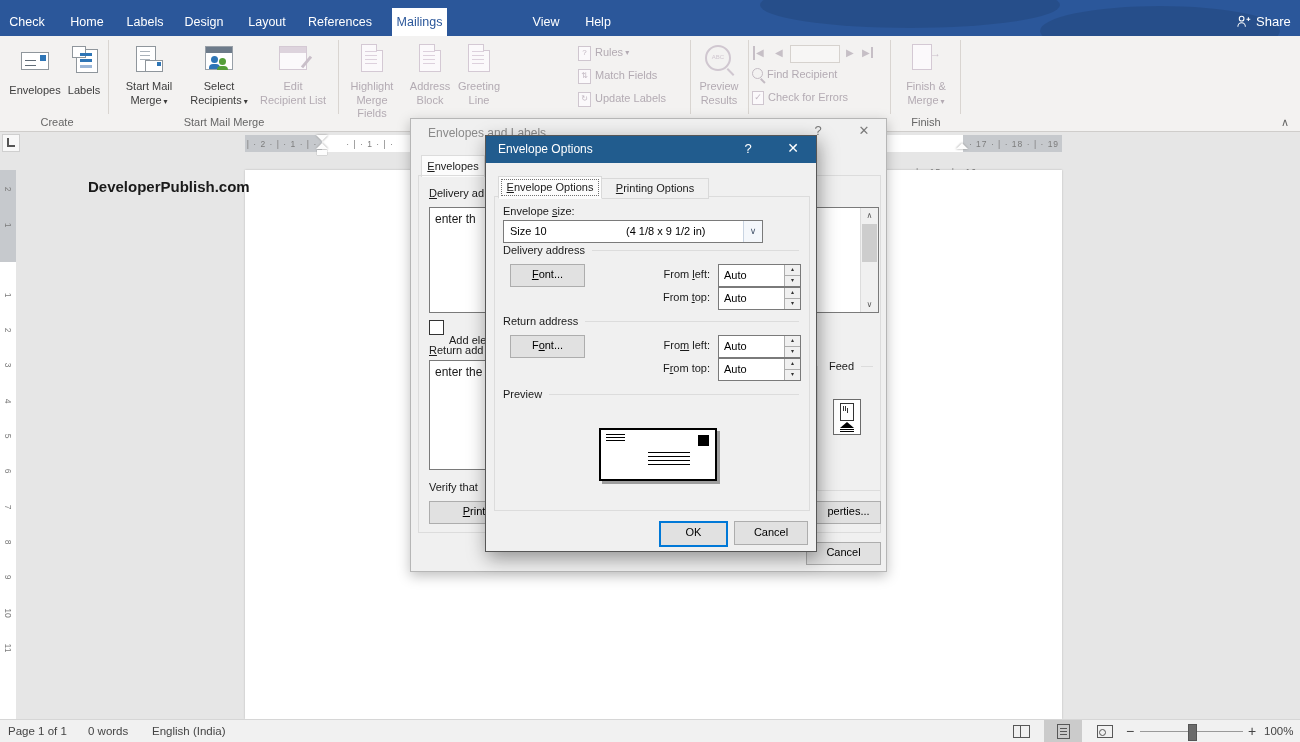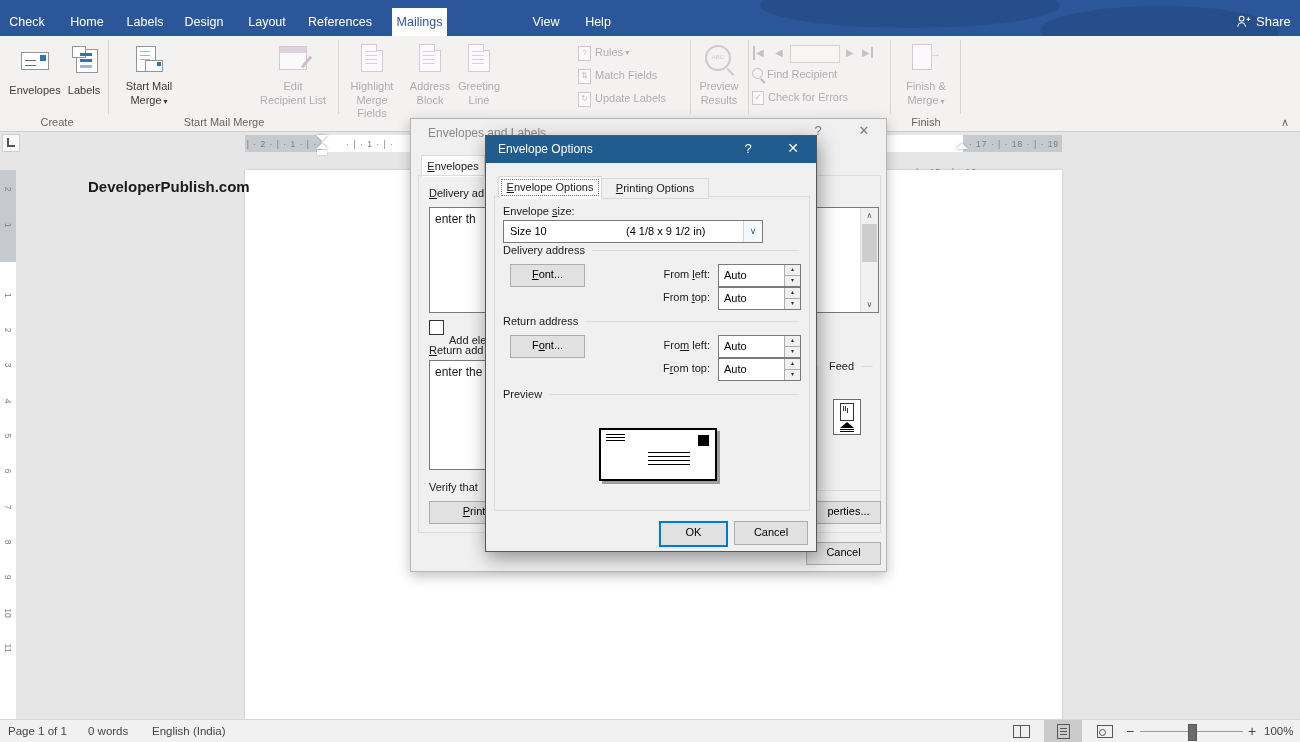--- a/index.html
+++ b/index.html
@@ -176,20 +176,28 @@
     </div>
     <div class="rsep" style="left:108px;"></div>
 
     <div class="rbtn" style="left:112px;width:74px;">
       <span class="ico i-smm" style="left:24px;top:6px;">
           <span class="i-smm-env"></span>
         </span>
       <span class="rlbl" style="top:40px;"><span>Start Mail</span></span>
       <span class="rlbl" style="top:54px;"><span>Merge</span><span class="caret">▾</span></span>
     </div>
+    <div class="rbtn" style="left:186px;width:66px;">
+      <span class="ico i-rec" style="left:19px;top:6px;">
+          <span class="p1"></span>
+          <span class="p2"></span>
+        </span>
+      <span class="rlbl" style="top:40px;"><span>Select</span></span>
+      <span class="rlbl" style="top:54px;"><span>Recipients</span><span class="caret">▾</span></span>
+    </div>
     <div class="rbtn dis" style="left:252px;width:82px;">
       <span class="ico i-editrec" style="left:27px;top:6px;"></span>
       <span class="rlbl" style="top:40px;"><span>Edit</span></span>
       <span class="rlbl" style="top:54px;"><span>Recipient List</span></span>
     </div>
     <div class="rsep" style="left:338px;"></div>
 
     <div class="rbtn dis" style="left:341px;width:62px;">
       <span class="ico i-doc" style="left:20px;top:4px;"></span>
       <span class="rlbl" style="top:40px;"><span>Highlight</span></span>

